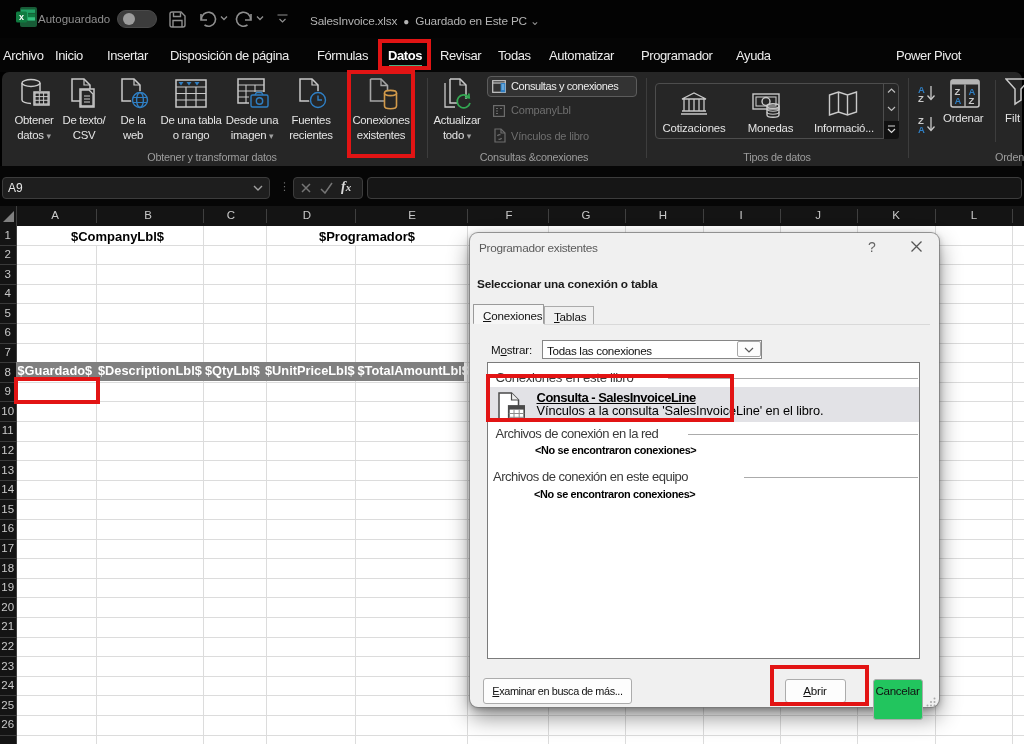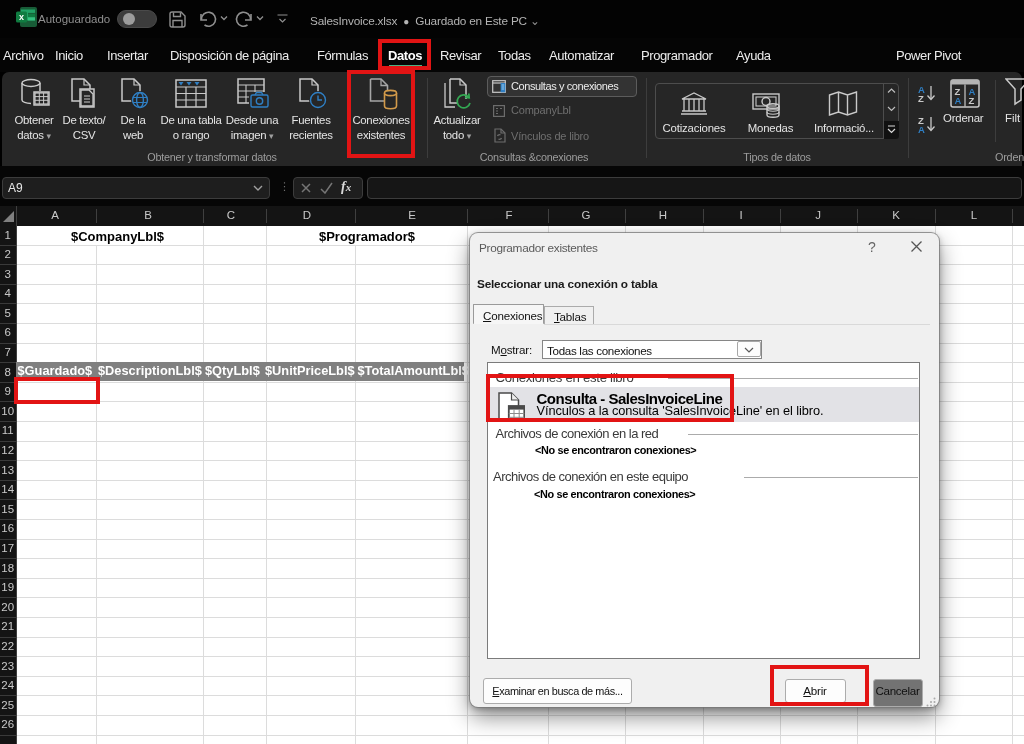--- a/index.html
+++ b/index.html
@@ -382,32 +382,32 @@
 <div class="abs" style="z-index:22;left:488px;top:387px;width:431px;height:35px;background:#e2e2e6;"></div>
 <div class="abs" style="z-index:23;left:495.5px;top:370px;font-size:13.2px;letter-spacing:-0.3px;color:#3a3a3a;">Conexiones en este libro</div>
 <div class="abs" style="z-index:22;left:668px;top:378px;width:250px;height:1px;background:#ababab;"></div>
 <svg class="abs" style="z-index:23;left:498px;top:391.5px" width="27" height="30" viewBox="0 0 27 30" fill="none">
   <path d="M1 1 h12.5 l7 7 v19.5 h-19.5 z" fill="#fff" stroke="#4a4a4a" stroke-width="1.5"></path>
   <path d="M13.5 1 v7 h7" fill="#eee" stroke="#4a4a4a" stroke-width="1.2"></path>
   <rect x="10.8" y="14" width="15.5" height="15.5" fill="#fff" stroke="#4a4a4a" stroke-width="1.8"></rect>
   <rect x="10.8" y="14" width="15.5" height="3.6" fill="#4a4a4a"></rect>
   <path d="M10.8 21.5 h15.5 M10.8 25.3 h15.5 M16 17.6 v11.9 M21.2 17.6 v11.9" stroke="#8a8a8a" stroke-width="1"></path>
 </svg>
-<div class="abs" style="z-index:23;left:536.5px;top:389.5px;font-size:15px;letter-spacing:-0.5px;font-weight:bold;color:#000;">Consulta - SalesInvoiceLine</div>
+<div class="abs" style="z-index:23;left:536.5px;top:389.5px;font-size:13px;letter-spacing:-0.5px;font-weight:bold;color:#000;text-decoration:underline;">Consulta - SalesInvoiceLine</div>
 <div class="abs" style="z-index:23;left:536.5px;top:403px;font-size:12.8px;letter-spacing:-0.1px;color:#000;">Vínculos a la consulta 'SalesInvoiceLine' en el libro.</div>
 <div class="abs" style="z-index:23;left:495.5px;top:425.5px;font-size:13px;letter-spacing:-0.5px;color:#3a3a3a;">Archivos de conexión en la red</div>
 <div class="abs" style="z-index:22;left:688px;top:433.5px;width:230px;height:1px;background:#ababab;"></div>
 <div class="abs" style="z-index:23;left:535px;top:443.5px;font-size:10.9px;letter-spacing:-0.35px;font-weight:bold;color:#000;">&lt;No se encontraron conexiones&gt;</div>
 <div class="abs" style="z-index:23;left:493px;top:469px;font-size:13px;letter-spacing:-0.5px;color:#3a3a3a;">Archivos de conexión en este equipo</div>
 <div class="abs" style="z-index:22;left:744px;top:477px;width:174px;height:1px;background:#ababab;"></div>
 <div class="abs" style="z-index:23;left:534px;top:488px;font-size:10.9px;letter-spacing:-0.35px;font-weight:bold;color:#000;">&lt;No se encontraron conexiones&gt;</div>
 
 <div class="abs" style="z-index:21;left:483px;top:677.5px;width:149px;height:26px;background:#fdfdfd;border:1px solid #acacac;border-radius:3px;box-sizing:border-box;text-align:center;line-height:24px;font-size:10.9px;letter-spacing:-0.4px;white-space:nowrap;color:#111;"><u>E</u>xaminar en busca de más...</div>
 <div class="abs" style="z-index:21;left:784.5px;top:679px;width:61px;height:24px;background:#fdfdfd;border:1px solid #acacac;border-radius:3px;box-sizing:border-box;text-align:center;line-height:22px;font-size:11.6px;letter-spacing:-0.2px;color:#111;"><u>A</u>brir</div>
-<div class="abs" style="z-index:21;left:872.5px;top:679px;width:50px;height:28px;background:#737373;border:1px solid #acacac;border-radius:3px;box-sizing:border-box;text-align:center;line-height:22px;font-size:11.6px;letter-spacing:-0.3px;color:#111;">Cancelar</div>
+<div class="abs" style="z-index:21;left:872.5px;top:679px;width:50px;height:41px;background:#22c55e;border:1px solid #acacac;border-radius:3px;box-sizing:border-box;text-align:center;line-height:22px;font-size:11.6px;letter-spacing:-0.3px;color:#111;">Cancelar</div>
 <svg class="abs" style="z-index:21;left:926px;top:697px" width="10" height="10" viewBox="0 0 10 10" fill="#a9a9a9">
     <circle cx="8.5" cy="1.5" r="1"></circle>
     <circle cx="8.5" cy="5" r="1"></circle>
     <circle cx="8.5" cy="8.5" r="1"></circle>
     <circle cx="5" cy="5" r="1"></circle>
     <circle cx="5" cy="8.5" r="1"></circle>
     <circle cx="1.5" cy="8.5" r="1"></circle>
   </svg>
 <div class="redbox" style="left:485.5px;top:374px;width:248px;height:48px;"></div>
 <div class="redbox" style="left:770px;top:665px;width:99px;height:41px;"></div>

